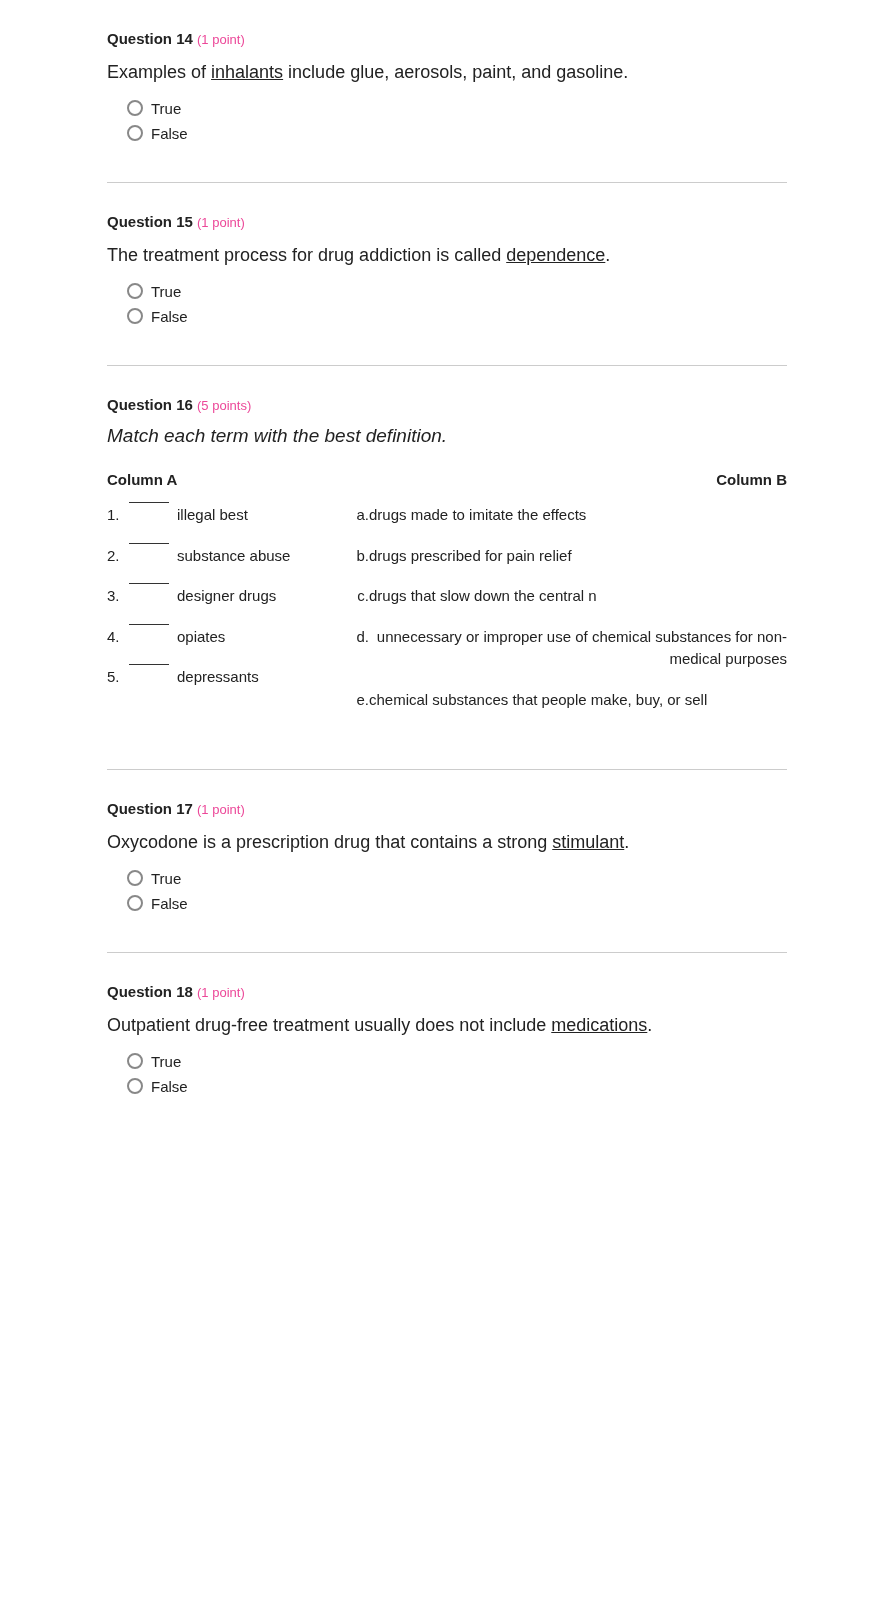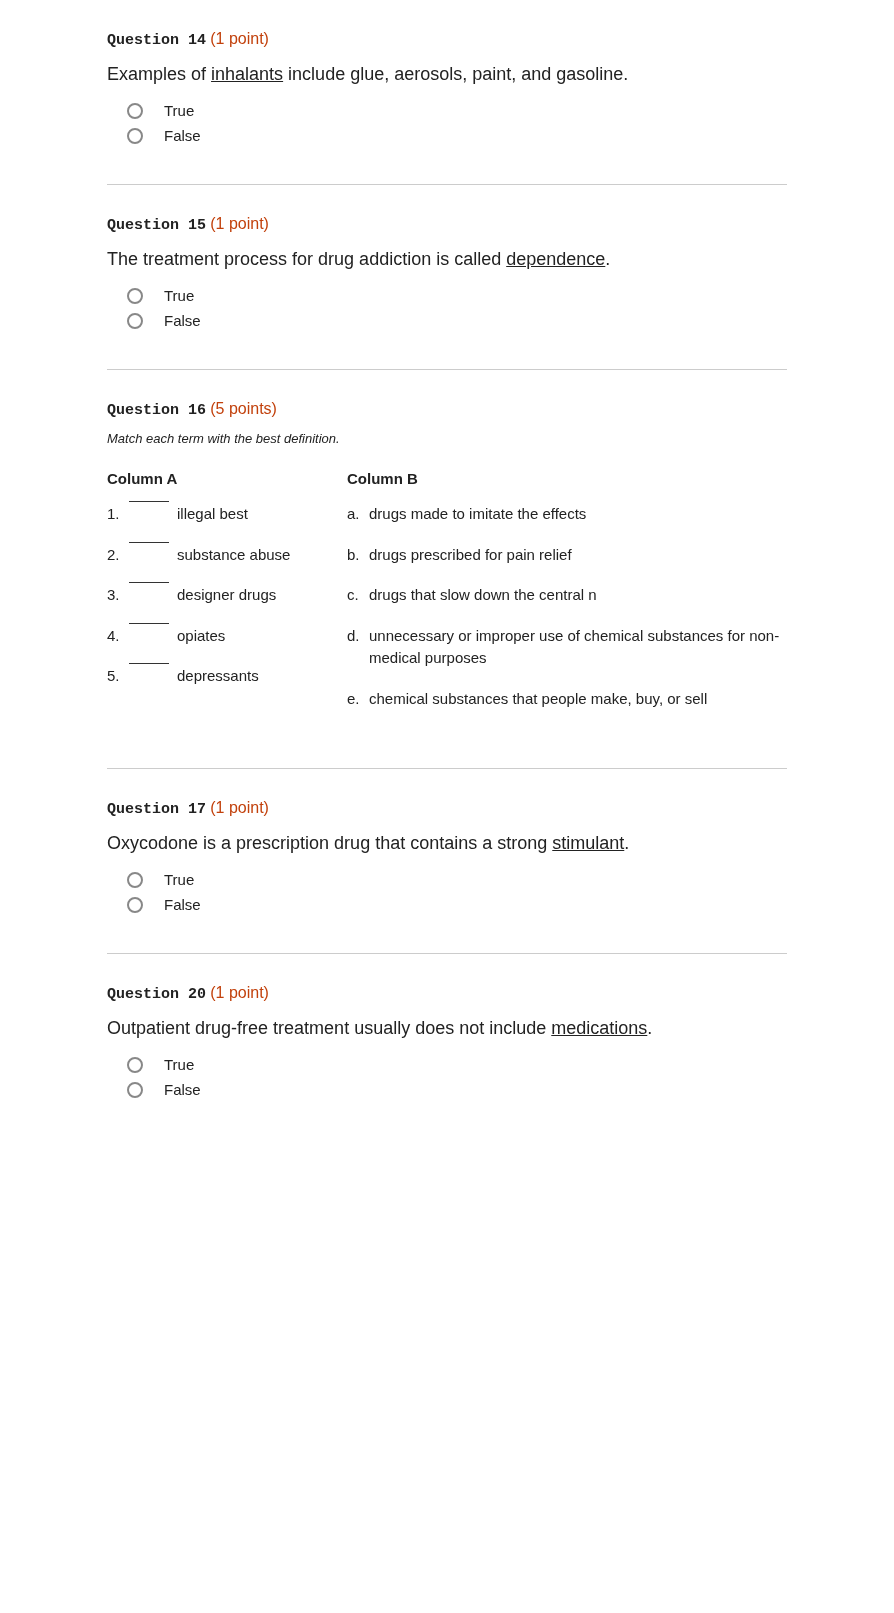--- a/index.html
+++ b/index.html
@@ -27,50 +27,48 @@
       margin-bottom: 40px;
     }
 
     .question-header {
       margin-bottom: 12px;
     }
 
     .question-number {
       font-weight: bold;
       font-size: 15px;
-      font-family: Liberation Mono, monospace;
     }
 
     .question-points {
       font-weight: normal;
-      color: #c2410c;
-      font-size: 16px;
+      color: #ec4899;
+      font-size: 13px;
     }
 
     .question-text {
       font-size: 18px;
       margin-bottom: 14px;
       line-height: 1.5;
     }
 
     .underline {
       text-decoration: underline;
     }
 
     .options-list {
       list-style: none;
       padding-left: 20px;
     }
 
     .options-list li {
       display: flex;
-      align-items: center;
+      align-items: flex-start;
       margin-bottom: 8px;
       font-size: 15px;
-      gap: 13px;
     }
 
     .radio-circle {
       width: 16px;
       height: 16px;
       border-radius: 50%;
       border: 2px solid #888;
       display: inline-block;
       margin-right: 8px;
       flex-shrink: 0;
@@ -78,36 +76,37 @@
 
     .divider {
       border: none;
       border-top: 1px solid #ccc;
       margin: 10px 0 30px 0;
     }
 
     
     .italic-instruction {
       font-style: italic;
-      font-size: 13px;
+      font-size: 19px;
       margin-bottom: 24px;
     }
 
     .matching-container {
       display: flex;
       gap: 40px;
       margin-top: 14px;
     }
 
     .column-a {
       min-width: 200px;
     }
 
     .column-b {
       flex: 1;
+      text-align: right;
     }
 
     .column-header {
       font-weight: bold;
       font-size: 15px;
       margin-bottom: 16px;
     }
 
     .column-a-item {
       display: flex;
@@ -296,21 +295,21 @@
         <span class="radio-circle"></span>
         <span>False</span>
       </li>
     </ul>
   </div>
 
   <hr class="divider">
 
   <div class="question-block">
     <div class="question-header">
-      <span class="question-number">Question 20</span>
+      <span class="question-number">Question 18</span>
       <span class="question-points">(1 point)</span>
     </div>
     <p class="question-text">
       <span>Outpatient drug-free treatment usually does not include </span><span class="underline">medications</span><span>.</span>
     </p>
     <ul class="options-list">
       <li>
         <span class="radio-circle"></span>
         <span>True</span>
       </li>

